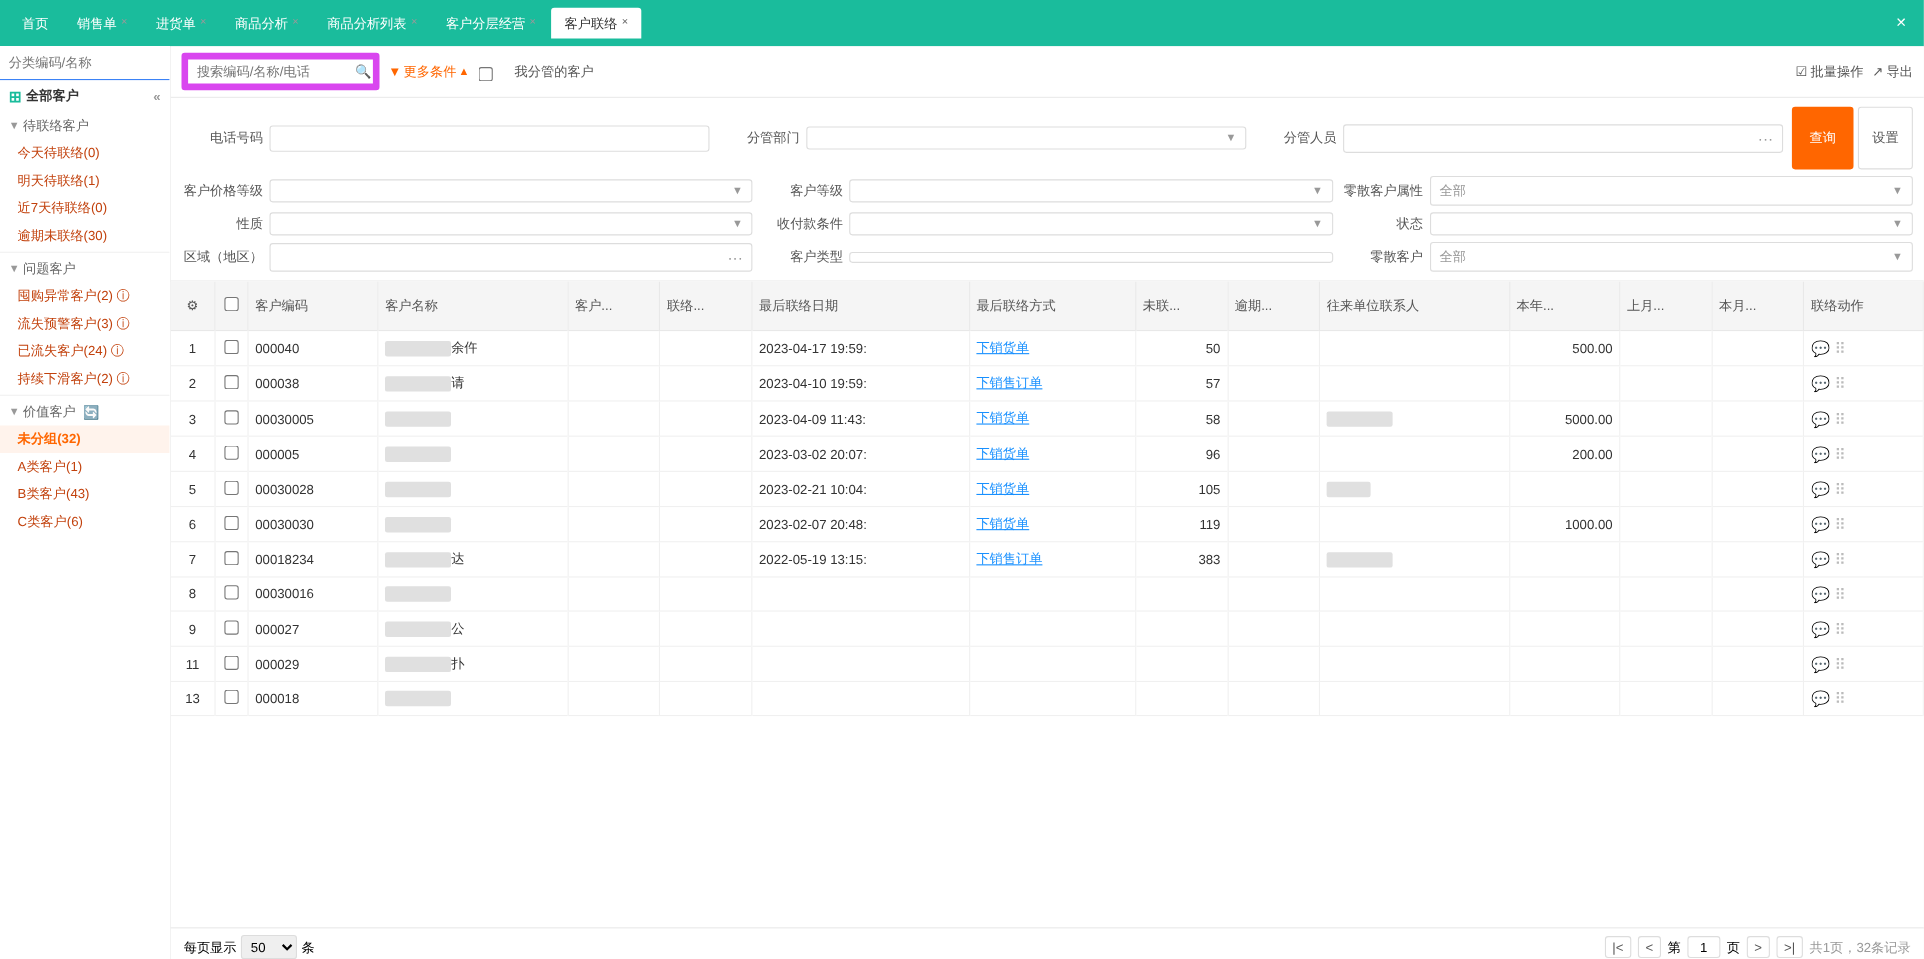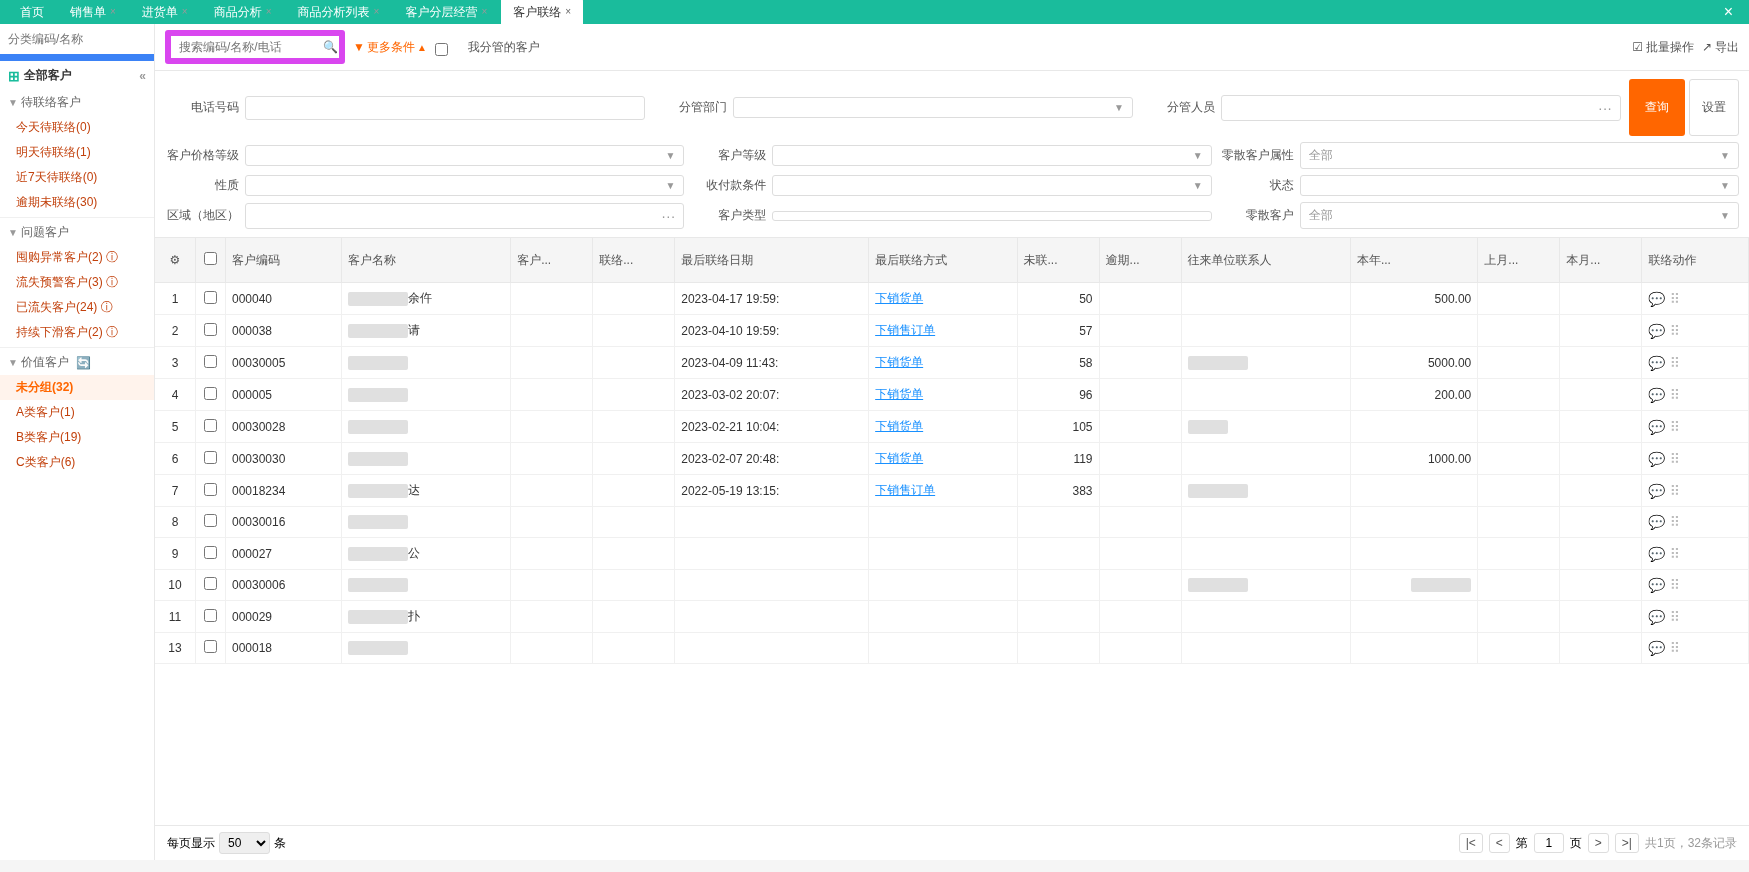--- a/index.html
+++ b/index.html
@@ -3,21 +3,21 @@
   <meta charset="utf-8">
   <style>
     * { box-sizing: border-box; margin: 0; padding: 0; font-family: 'Microsoft YaHei', Arial, sans-serif; font-size: 12px; }
     body { background: #f5f5f5; overflow: hidden; }
     
     
     .top-nav {
       background: #1abc9c;
       display: flex;
       align-items: center;
-      height: 24px;
+      height: 42px;
       padding: 0 8px;
       gap: 2px;
     }
     .nav-tab {
       padding: 0 12px;
       height: 28px;
       line-height: 28px;
       color: #fff;
       cursor: pointer;
       border-radius: 3px 3px 0 0;
@@ -57,21 +57,21 @@
       border-right: 1px solid #e8e8e8;
       display: flex;
       flex-direction: column;
       overflow-y: auto;
       flex-shrink: 0;
     }
     .sidebar-search {
       padding: 8px;
       display: flex;
       align-items: center;
-      border-bottom: 7px solid #3b82f6;
+      border-bottom: 1px solid #3b82f6;
       gap: 4px;
     }
     .sidebar-search input {
       flex: 1;
       border: none;
       outline: none;
       font-size: 12px;
       color: #999;
     }
     .sidebar-section-title {
@@ -417,21 +417,21 @@
     <div class="sidebar-divider"></div>
 
     <div class="sidebar-group-label">
       <span class="arrow">▼</span>
       <span>价值客户</span>
       <span style="margin-left:4px;">🔄</span>
       <span class="badge-orange"></span>
     </div>
     <div class="sidebar-item highlight">未分组(32)</div>
     <div class="sidebar-item">A类客户(1)</div>
-    <div class="sidebar-item">B类客户(19)</div>
+    <div class="sidebar-item">B类客户(43)</div>
     <div class="sidebar-item">C类客户(6)</div>
   </div>
 
   <div class="content-area">
 
     <div class="filter-bar">
       <div class="filter-search-box">
         <input type="text" placeholder="搜索编码/名称/电话" style="">
         <span style="color:#aaa;cursor:pointer;">🔍</span>
       </div>
@@ -773,42 +773,20 @@
               <td class="num"></td>
               <td class="num"></td>
               <td>
                 <div class="action-icons">
                   <span class="action-icon">💬</span>
                   <span class="action-icon">⠿</span>
                 </div>
               </td>
             </tr>
             <tr>
-              <td class="center">10</td>
-              <td class="center"><input type="checkbox" style=""></td>
-              <td>00030006</td>
-              <td><span class="blurred"></span></td>
-              <td></td>
-              <td></td>
-              <td></td>
-              <td></td>
-              <td class="num"></td>
-              <td></td>
-              <td><span class="blurred"></span></td>
-              <td class="num"><span class="blurred"></span></td>
-              <td class="num"></td>
-              <td class="num"></td>
-              <td>
-                <div class="action-icons">
-                  <span class="action-icon">💬</span>
-                  <span class="action-icon">⠿</span>
-                </div>
-              </td>
-            </tr>
-            <tr>
               <td class="center">11</td>
               <td class="center"><input type="checkbox" style=""></td>
               <td>000029</td>
               <td><span class="blurred"></span>扑</td>
               <td></td>
               <td></td>
               <td></td>
               <td></td>
               <td class="num"></td>
               <td></td>

